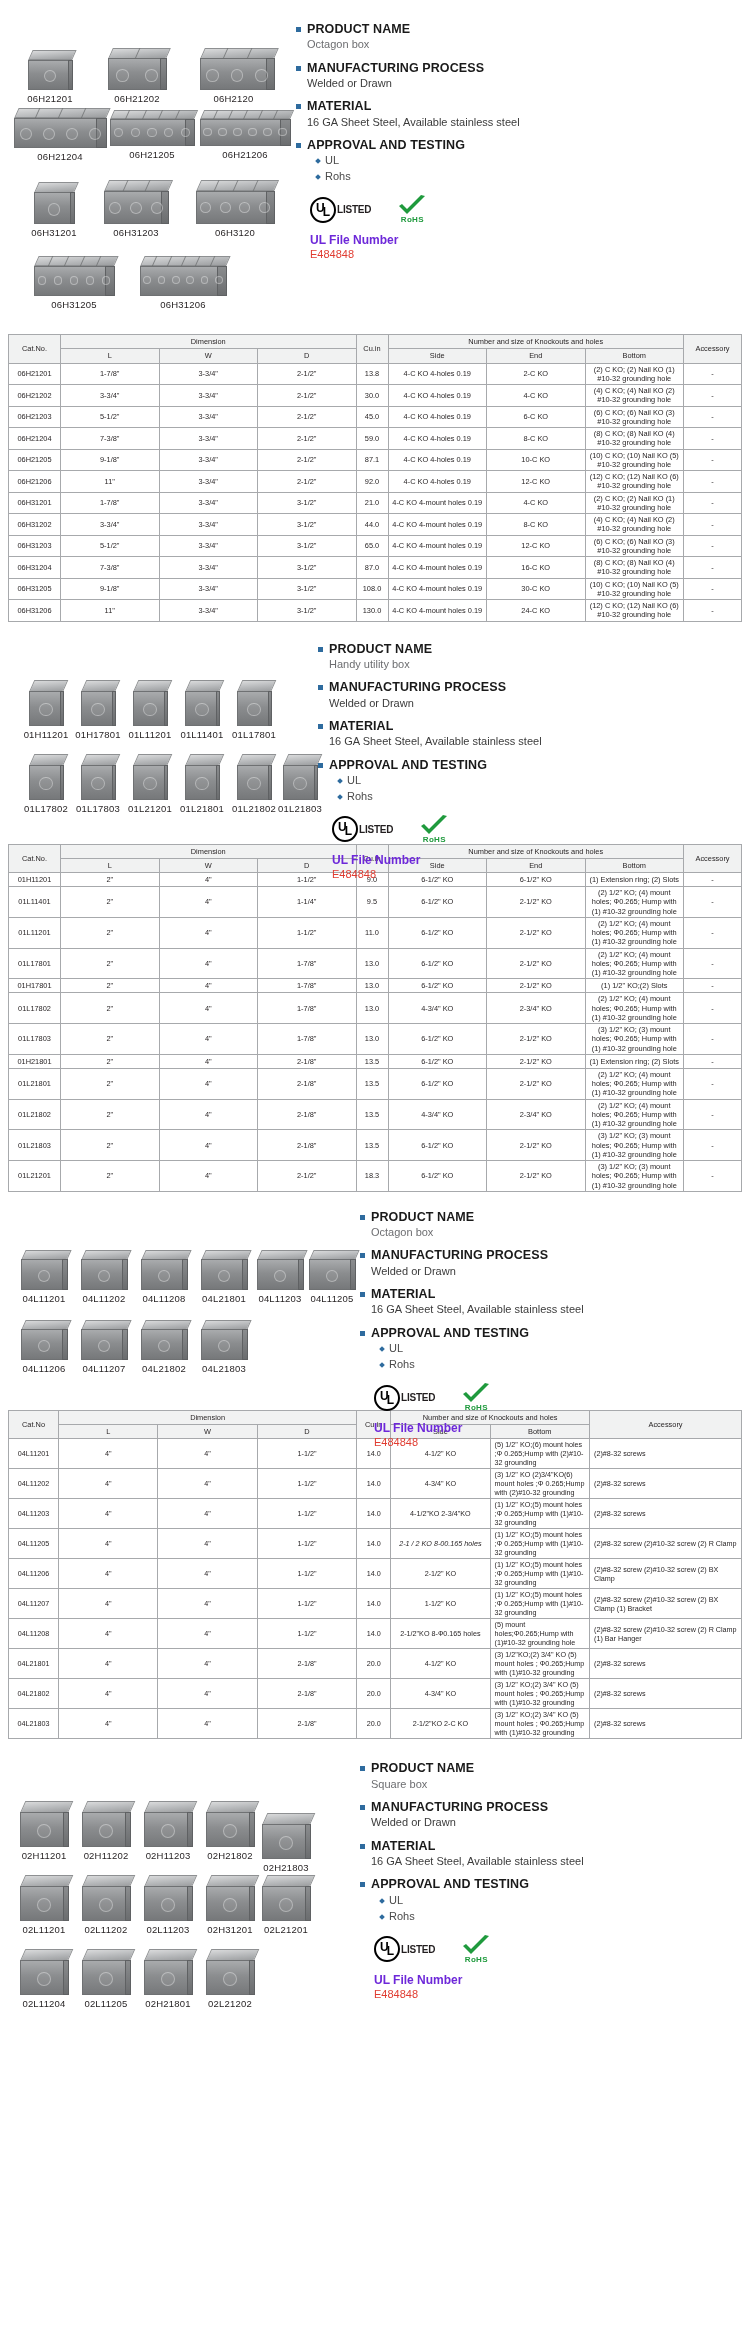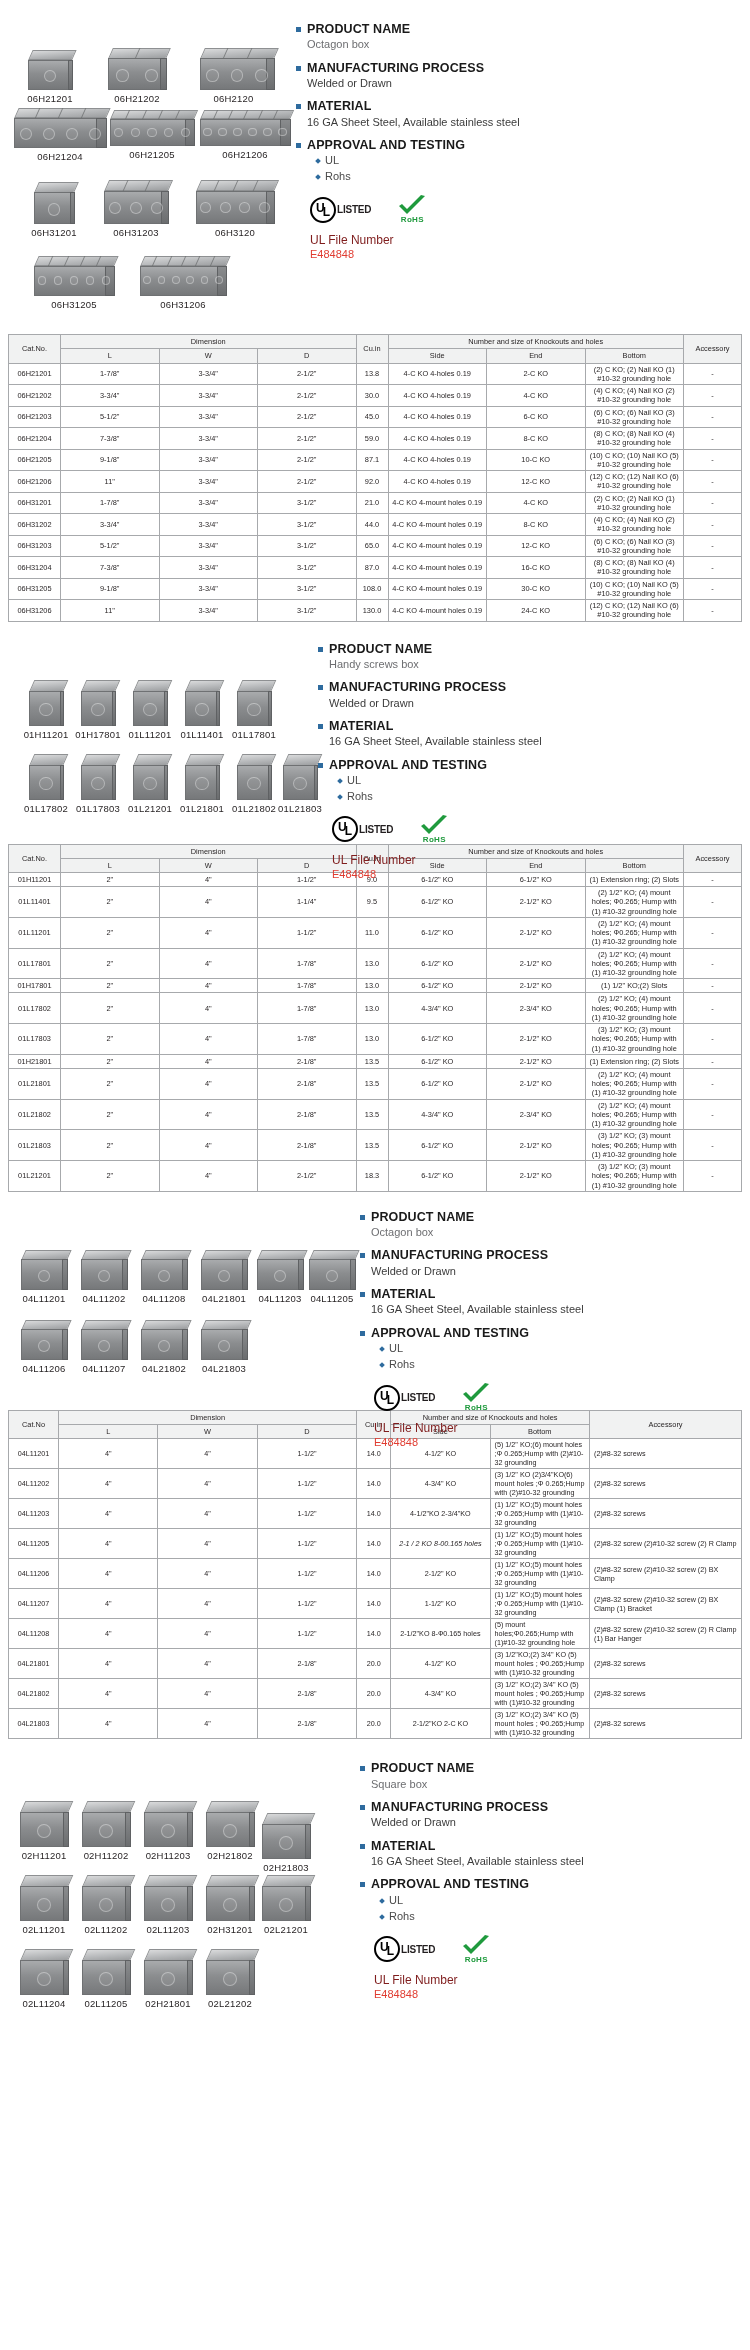--- a/index.html
+++ b/index.html
@@ -91,21 +91,21 @@
   .ul-circle span.u { font-size:12px; position:relative; top:-2px; }
   .ul-circle span.l { font-size:12px; position:relative; top:2px; left:-1px; }
   .ul-listed { font-size:10px; font-weight:bold; letter-spacing:-.2px; margin-left:1px; }
   .rohs { text-align:center; }
   .rohs svg { display:block; margin:0 auto; }
   .rohs-text {
     font-size:8px; font-weight:bold; color:#1f9a3d; letter-spacing:.3px;
     margin-top:-2px;
   }
 
-  .ulfn-title { font-size:12px; font-weight:normal; margin:9px 12px 0 14px; color:#7f1d1d; }
+  .ulfn-title { font-size:12px; font-weight:bold; margin:9px 12px 0 14px; color:#6d28d9; }
   .ulfn-val { font-size:11px; color:#e03c31; margin:1px 0 0 14px; }
 
   
   table.spec-table {
     border-collapse:collapse; width:734px; margin:0 0 0 8px;
     font-size:7.4px; font-family:"Liberation Sans", sans-serif;
     table-layout:fixed;
   }
   table.spec-table th, table.spec-table td {
     border:1px solid #a7a9ac; padding:1px 2px; text-align:center;
@@ -604,21 +604,21 @@
           <div class="prod-code">01L21803</div>
         </div>
       </div>
     <div class="specs" style="width:432px;padding-top:8px;">
 
       <div class="spec-item">
         <div class="spec-head">
           <i class="sq"></i>
           <span>PRODUCT NAME</span>
         </div>
-        <div class="spec-sub">Handy screws box</div>
+        <div class="spec-sub">Handy utility box</div>
       </div>
 
       <div class="spec-item">
         <div class="spec-head">
           <i class="sq"></i>
           <span>MANUFACTURING PROCESS</span>
         </div>
         <div class="spec-sub dark">Welded or Drawn</div>
       </div>
 

